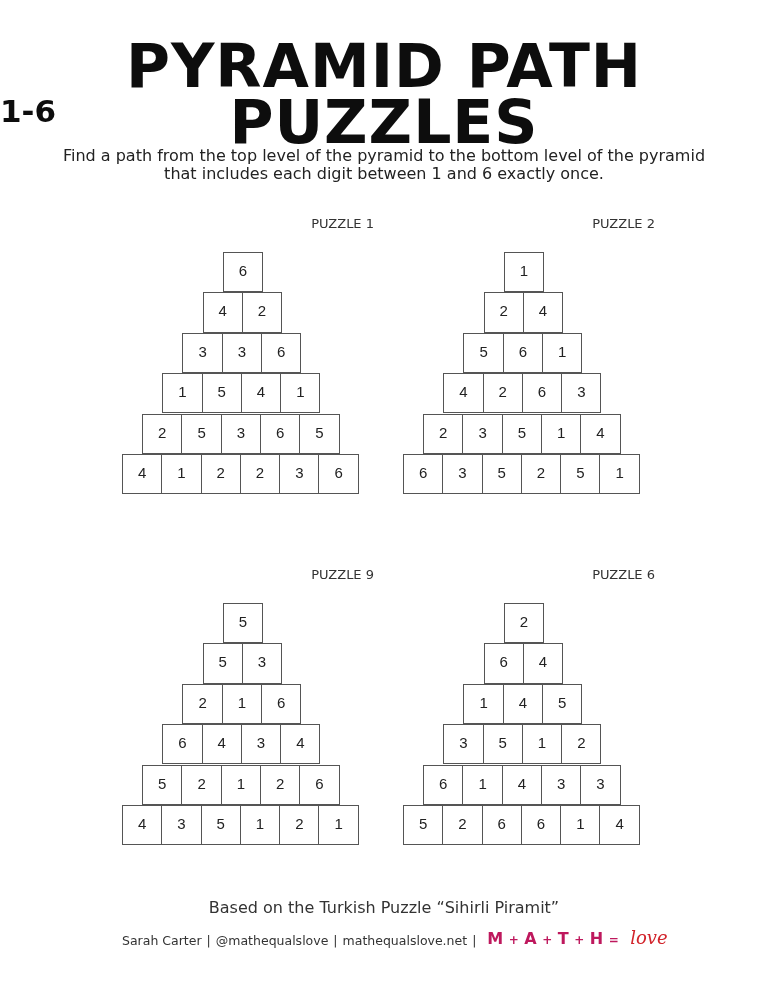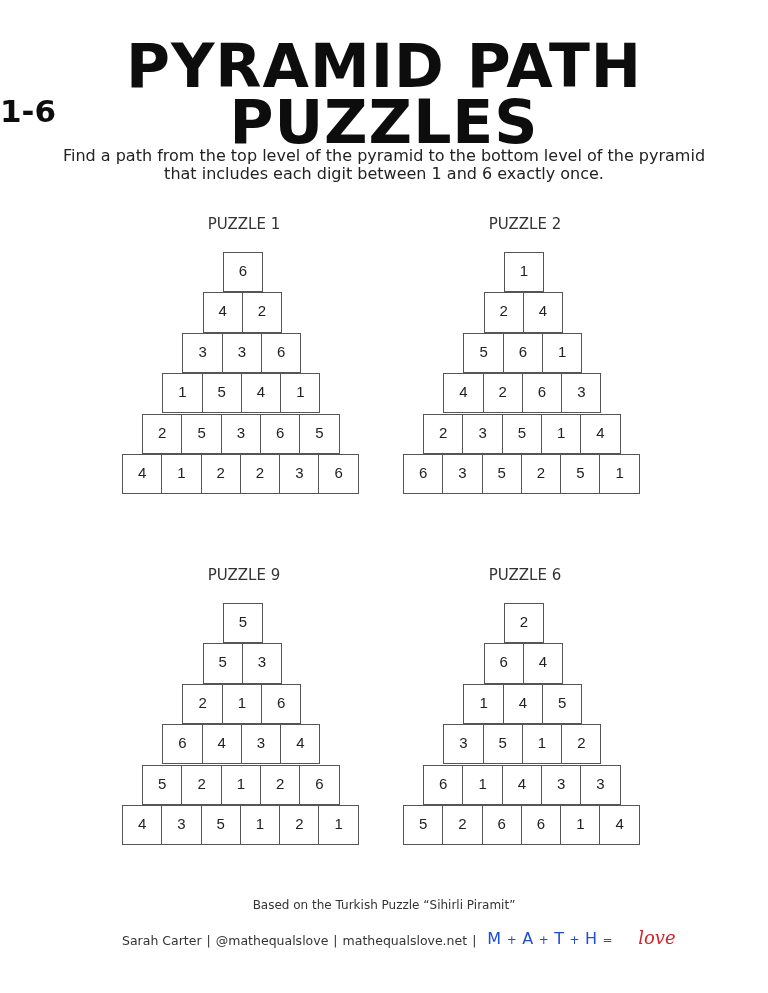--- a/index.html
+++ b/index.html
@@ -13,48 +13,48 @@
     position: absolute; left: 0; top: 94px; width: 768px; 
     font-family: "DejaVu Sans", sans-serif; font-weight: bold; font-size: 31px;
     line-height: 34px; color: #0d0d0d;
   }
   .instructions {
     position: absolute; left: 60px; top: 147px; width: 648px; text-align: center;
     font-family: "DejaVu Sans", sans-serif; font-size: 16px; line-height: 18px; color: #222;
   }
   .puzzle { position: absolute; width: 244px; }
   .puzzle-label {
-    position: absolute; top: 0; left: 0; width: 244px; text-align: center;
-    font-family: "DejaVu Sans", sans-serif; font-size: 15px; color: #333; line-height: 16px;
+    position: absolute; top: 0; left: 8px; width: 244px; text-align: right;
+    font-family: "DejaVu Sans", sans-serif; font-size: 13px; color: #333; line-height: 16px;
   }
   .pyramid { position: absolute; top: 36px; left: 0; width: 244px; }
   .row { position: absolute; height: 41px; display: flex; }
   .cell {
     width: 40.3px; height: 40.3px; box-sizing: border-box;
     border: 1px solid #555; margin-left: -1px; margin-top: 0;
     background: #fff; position: relative;
     font-family: "Liberation Sans", sans-serif; font-size: 15px; color: #222;
   }
   .cell:first-child { margin-left: 0; }
   .cell span { position: absolute; left: 0; width: 100%; top: 9px; text-align: center; }
   .footer1 {
     position: absolute; left: 0; top: 898px; width: 768px; text-align: center;
-    font-family: "DejaVu Sans", sans-serif; font-size: 12px; color: #333;
+    font-family: "DejaVu Sans", sans-serif; font-size: 16px; color: #333;
   }
   .footer2 {
     position: absolute; left: 122px; top: 922px; height: 26px;
     font-family: "DejaVu Sans", sans-serif; font-size: 12.5px; color: #333;
     display: flex; align-items: flex-end; white-space: nowrap;
   }
   .footer2 .sep { margin: 0 5px; }
-  .brand { font-weight: normal; font-size: 16px; color: #1d4ed8; margin-left: 6px; letter-spacing: 0.5px; }
+  .brand { font-weight: bold; font-size: 16px; color: #be185d; margin-left: 6px; letter-spacing: 0.5px; }
   .brand .plus { font-size: 12px; margin: 0 5px; }
   .love {
     font-family: "DejaVu Serif", serif; font-style: italic; font-size: 18px;
-    color: #d2232a; margin-left: 20px;
+    color: #d2232a; margin-left: 6px;
   }
 </style>
 </head>
 <body>
 
 <div class="title">PYRAMID PATH PUZZLES</div>
 <div class="subtitle">1-6</div>
 <div class="instructions">Find a path from the top level of the pyramid to the bottom level of the pyramid that includes each digit between 1 and 6 exactly once.</div>
 
 <div class="puzzle" style="left:122px; top:216px;">

